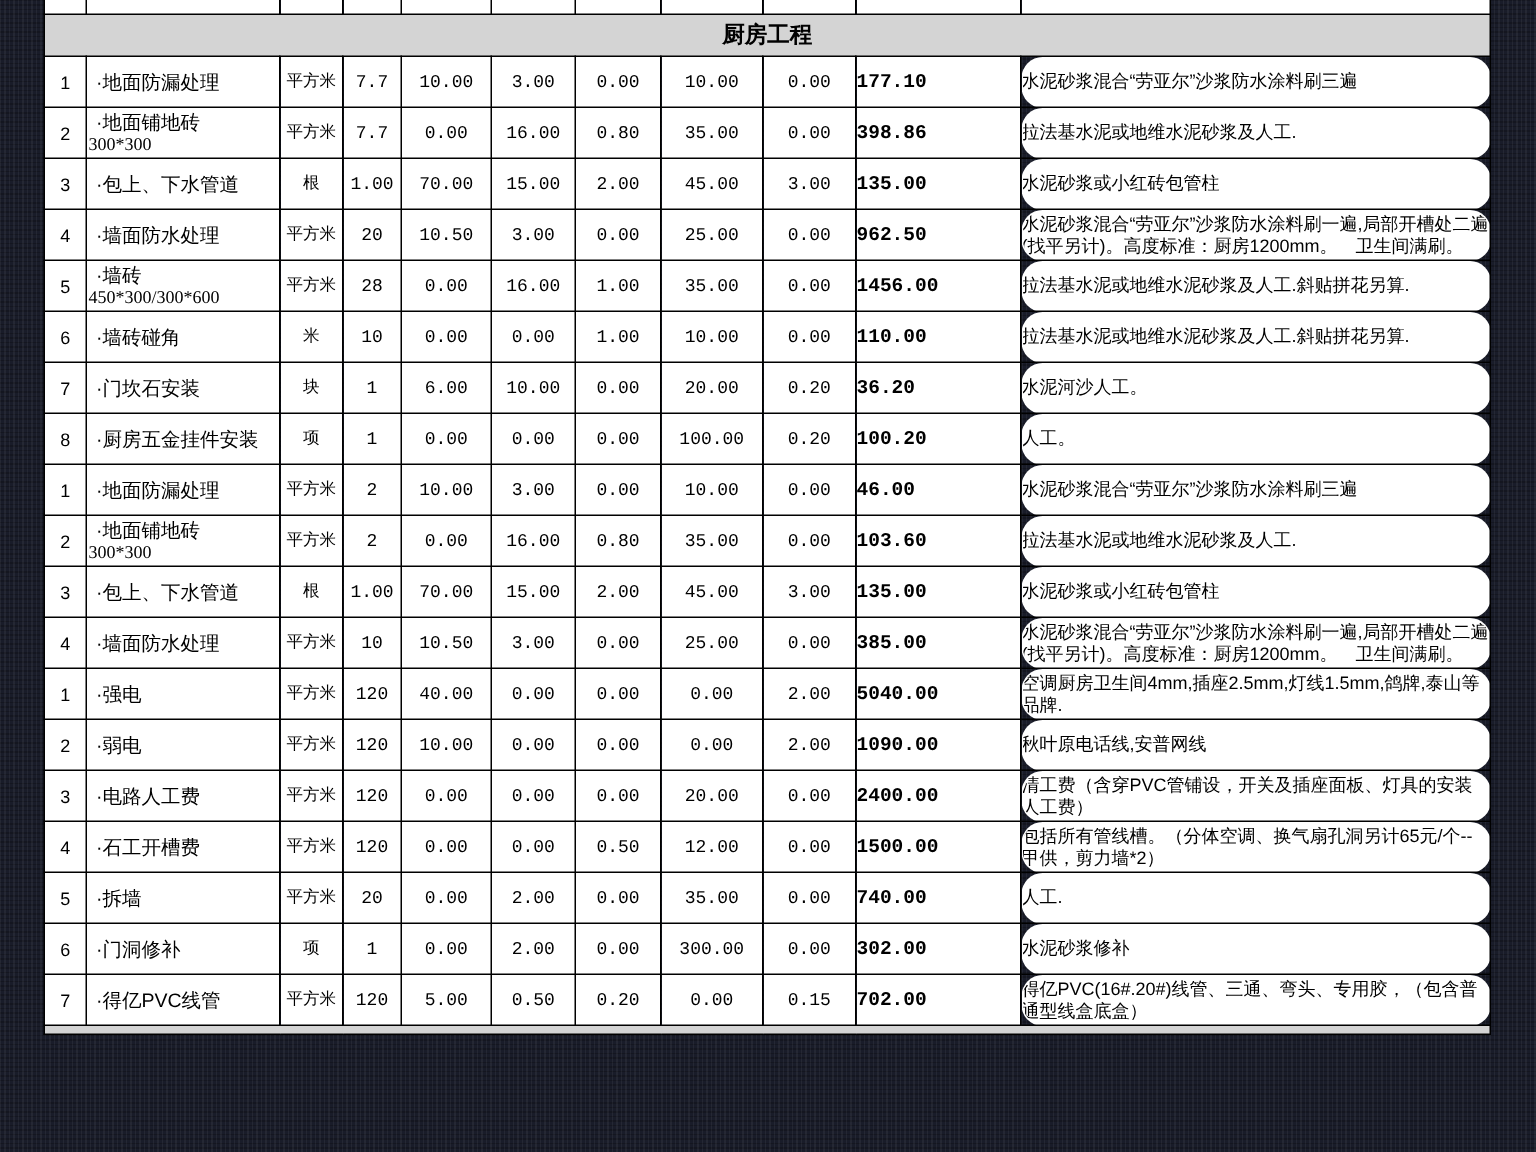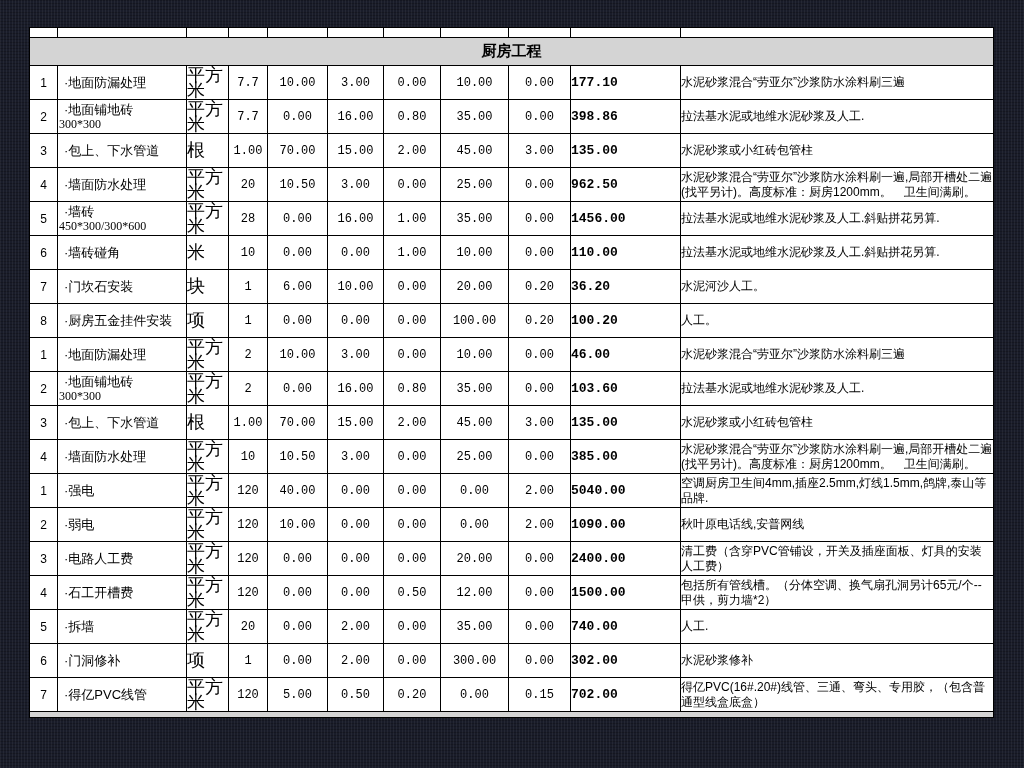--- a/index.html
+++ b/index.html
@@ -5,50 +5,50 @@
   html,body{margin:0;padding:0;}
   body{
     width:1024px;height:768px;overflow:hidden;position:relative;
     font-family:"Liberation Sans","DejaVu Sans",sans-serif;
     background-color:var(--page-bg,#191c29);
     background-image:
       repeating-linear-gradient(90deg, rgba(255,255,255,0.05) 0 1px, rgba(0,0,0,0) 1px 3px),
       repeating-linear-gradient(180deg, rgba(0,0,0,0.22) 0 1px, rgba(0,0,0,0) 1px 3px);
   }
   .budget-wrap{position:absolute;left:29px;top:-1px;}
-  table.budget{border-collapse:collapse;table-layout:fixed;width:964px;margin-top:28px;}
+  table.budget{border-collapse:collapse;table-layout:fixed;width:964px;}
   table.budget td{
     border:1px solid var(--border,#000);
     background:var(--cell-bg,#fff);
     color:var(--text,#000);
     overflow:hidden;
     vertical-align:middle;
     padding:0;
   }
   tr.partial-top td{height:9px;}
   tr.section-row td{
     background:var(--section-bg,#d4d4d4);
     height:27px;text-align:center;font-weight:bold;font-size:15px;
   }
   tr.partial-bottom td{height:5px;background:var(--section-bg,#d4d4d4);}
   tr.data-row td{height:33px;}
   td.c-no{text-align:center;font-size:12px;}
   td.c-item{font-size:13px;line-height:15px;padding:1px 1px;}
   td.c-item .l1{padding-left:6px;}
   td.c-item .l2{padding-left:1px;font-size:12px;font-family:Liberation Serif, serif;}
-  td.c-unit{font-size:18px;line-height:15px;padding:0 3px;}
+  td.c-unit{text-align:center;font-size:11px;line-height:15px;padding:0 3px;}
   td.c-qty,td.c-price{
     text-align:center;font-size:12px;
     font-family:"Liberation Mono","DejaVu Sans Mono",monospace;
   }
   td.c-total{
     font-weight:bold;font-size:13px;
     font-family:"Liberation Mono","DejaVu Sans Mono",monospace;
   }
-  td.c-note{font-size:12px;line-height:15px;padding:1px 3px;vertical-align:middle;}
+  td.c-note{font-size:12px;line-height:15px;padding:1px 3px;vertical-align:middle;border-radius:14px;}
 </style>
 </head>
 <body>
 
 <div class="budget-wrap">
   <table class="budget">
     <colgroup>
       <col style="width:28px">
         <col style="width:129px">
         <col style="width:42px">

